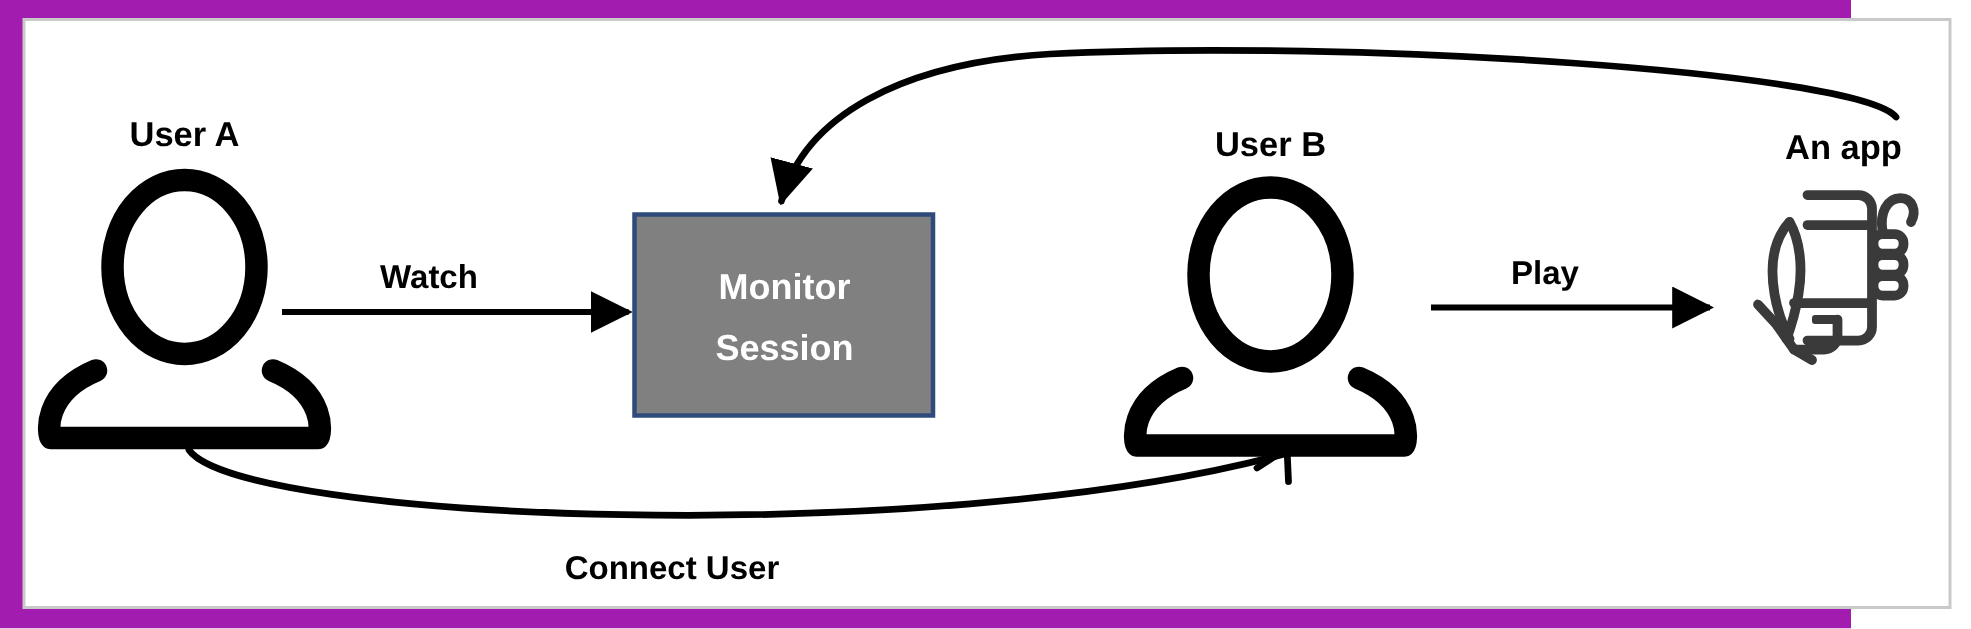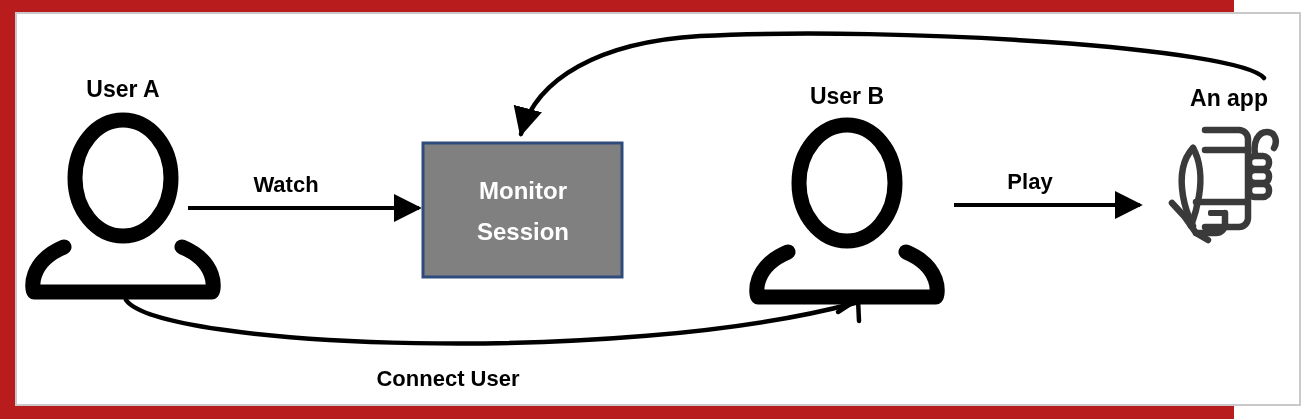--- a/index.html
+++ b/index.html
@@ -10,21 +10,21 @@
   body {
     width: 1314px;
     height: 419px;
     font-family: "Liberation Sans", sans-serif;
     overflow: hidden;
   }
   #diagram-root {
     position: relative;
     width: 1234px;
     height: 419px;
-    background: #b91c1c;
+    background: #a21caf;
   }
   #diagram-svg {
     position: absolute;
     left: 0;
     top: 0;
     width: 1314px;
     height: 419px;
     display: block;
   }
   .node-label {

